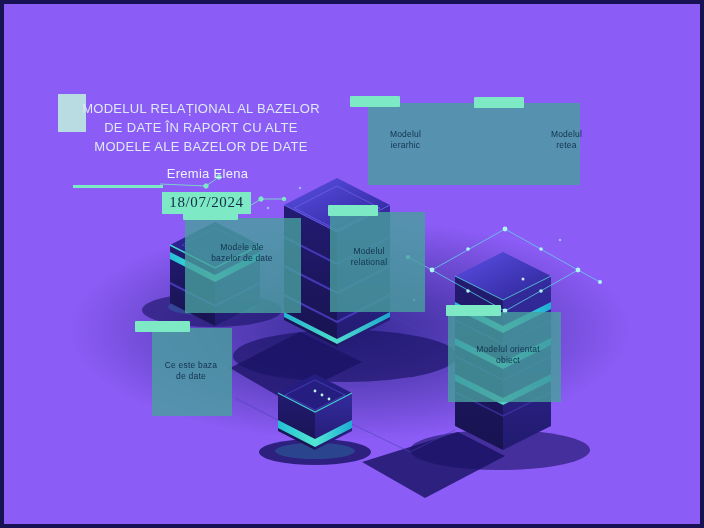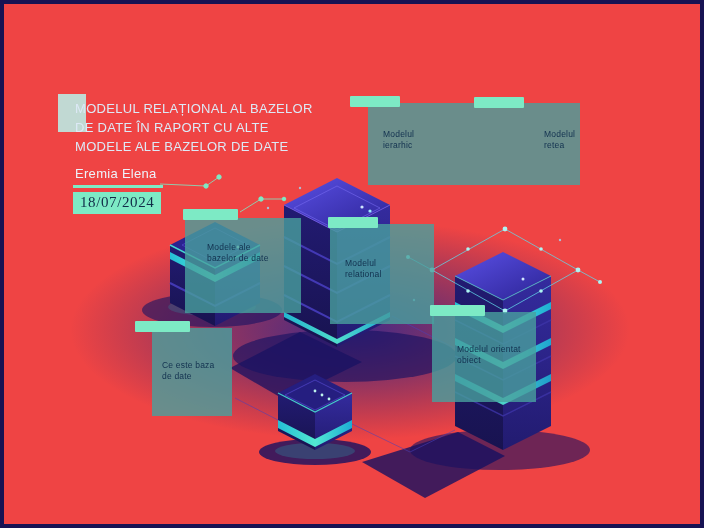--- a/index.html
+++ b/index.html
@@ -4,23 +4,24 @@
 <style>
   * { margin:0; padding:0; box-sizing:border-box; }
   html,body { width:704px; height:528px; }
   body {
     background:#221d70;
     font-family:"Liberation Sans", sans-serif;
     overflow:hidden;
   }
   .canvas {
     position:relative; width:704px; height:528px;
-    background:#ef4444;
+    background:#8b5cf6;
     box-shadow: inset 0 0 0 4px #171253;
     overflow:hidden;
+    text-align:center;
   }
   .illustration { position:absolute; left:0; top:0; z-index:1; }
 
   
   .panel {
     position:absolute; z-index:2;
     background:rgba(72,160,158,0.8);
   }
   .panel .bar {
     position:absolute; height:11px; background:#7deac5; border-radius:1px;
@@ -35,25 +36,25 @@
   .panel-ierarhic .label { left:15px; top:26px; width:45px; }
 
   .panel-retea      { left:480px; top:103px; width:100px; height:82px; }
   .panel-retea .bar      { left:-6px; top:-6px; width:50px; }
   .panel-retea .label    { left:28px; top:26px; width:45px;margin-left:36px; }
 
   .panel-modele     { left:185px; top:218px; width:116px; height:95px; }
   .panel-modele .bar     { left:-2px; top:-9px; width:55px; }
   .panel-modele .label   { left:22px; top:24px; width:70px; }
 
-  .panel-relational { left:330px; top:224px; width:104px;  height:100px; }
+  .panel-relational { left:330px; top:212px; width:95px;  height:100px; }
   .panel-relational .bar { left:-2px; top:-7px; width:50px; }
   .panel-relational .label { left:15px; top:34px; width:48px; }
 
-  .panel-orientat   { left:432px; top:312px; width:104px; height:90px; }
+  .panel-orientat   { left:448px; top:312px; width:113px; height:90px; }
   .panel-orientat .bar   { left:-2px; top:-7px; width:55px; }
   .panel-orientat .label { left:25px; top:32px; width:70px; }
 
   .panel-ceeste     { left:152px; top:328px; width:80px;  height:88px; }
   .panel-ceeste .bar     { left:-17px; top:-7px; width:55px; }
   .panel-ceeste .label   { left:10px; top:32px; width:58px; }
 
   
   .title-frame { position:absolute; left:58px; top:90px; width:282px; z-index:3; }
   .title-accent {

